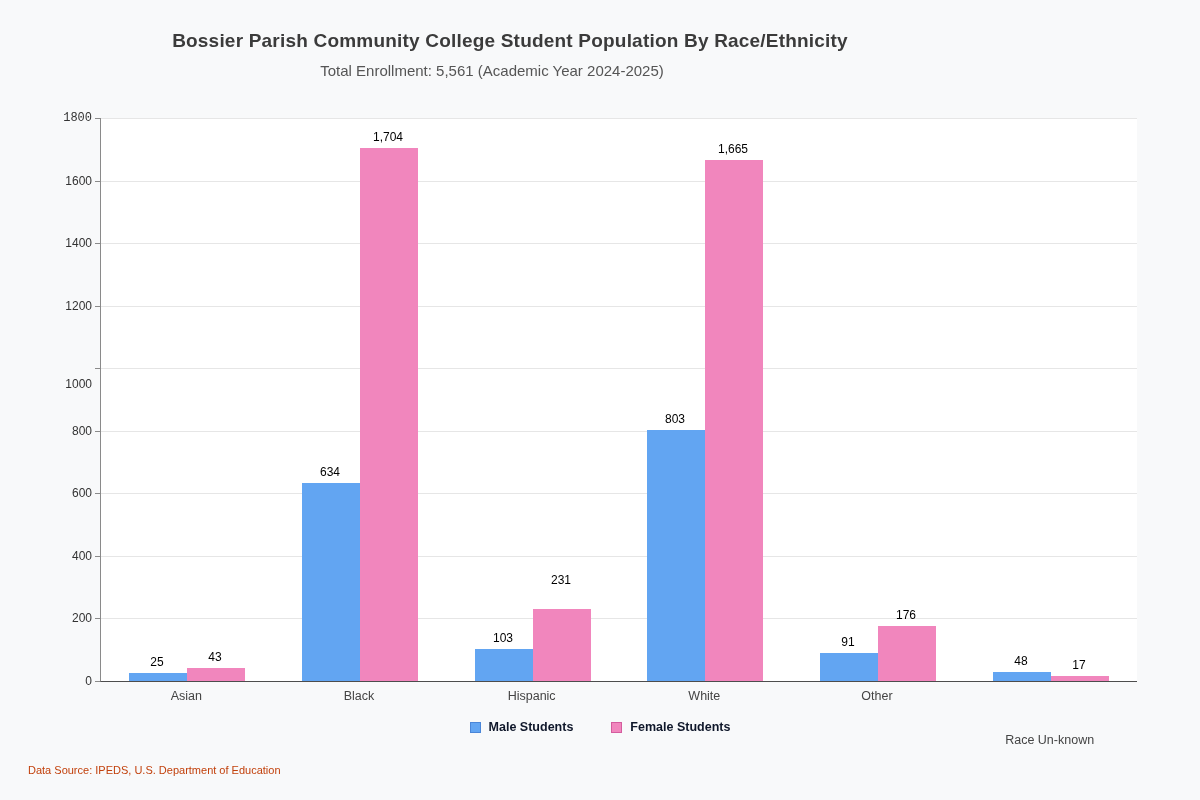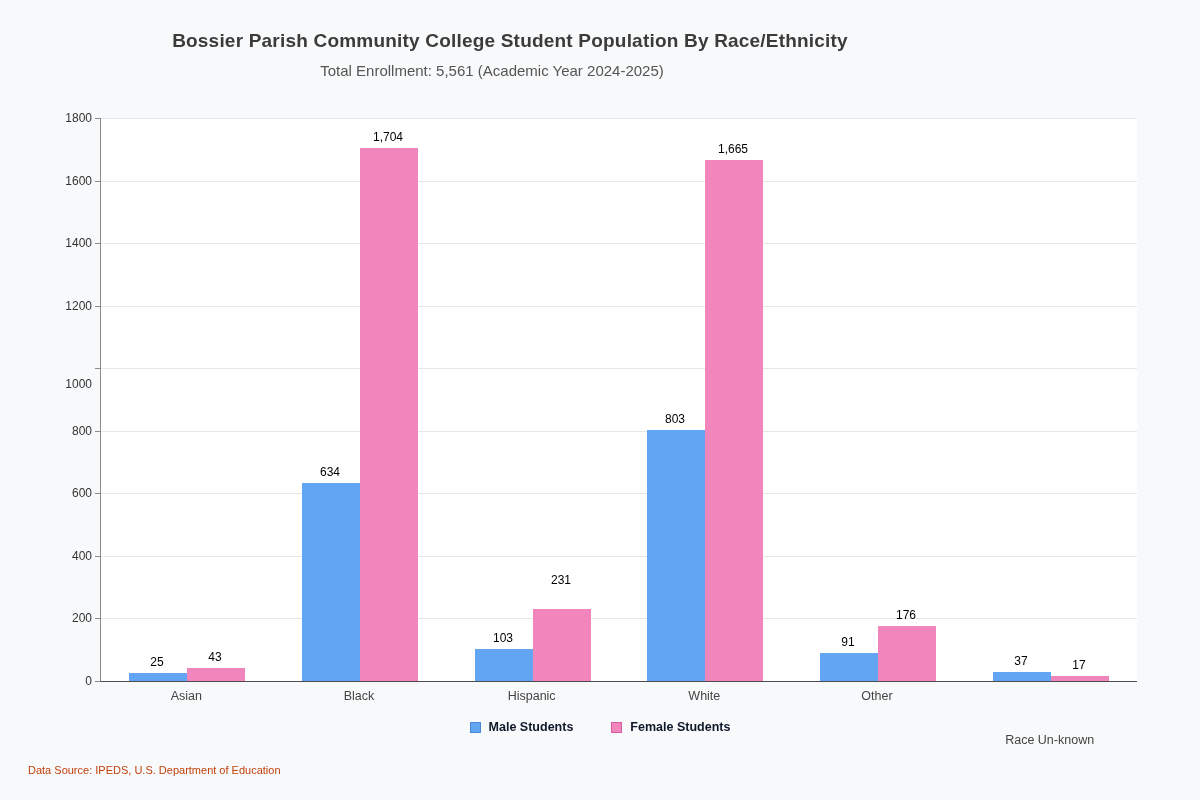--- a/index.html
+++ b/index.html
@@ -88,21 +88,21 @@
       <div class="ytick-label" style="left: 4px; top: 424.778px;">800</div>
       <div class="ytick-mark" style="left: 95px; top: 430.778px;"></div>
       <div class="ytick-label" style="left: 4px; top: 378px;">1000</div>
       <div class="ytick-mark" style="left: 95px; top: 368.222px;"></div>
       <div class="ytick-label" style="left: 4px; top: 299.667px;">1200</div>
       <div class="ytick-mark" style="left: 95px; top: 305.667px;"></div>
       <div class="ytick-label" style="left: 4px; top: 237.111px;">1400</div>
       <div class="ytick-mark" style="left: 95px; top: 243.111px;"></div>
       <div class="ytick-label" style="left: 4px; top: 174.556px;">1600</div>
       <div class="ytick-mark" style="left: 95px; top: 180.556px;"></div>
-      <div class="ytick-label" style="left: 4px; top: 112px;">1800</div>
+      <div class="ytick-label" style="left: 4px; top: 112px; font-family: Liberation Mono, monospace;">1800</div>
       <div class="ytick-mark" style="left: 95px; top: 118px;"></div>
     </div>
   <div id="plot">
       <div class="gridline" style="top: 500.444px; background: rgb(230, 230, 230);"></div>
       <div class="gridline" style="top: 437.889px; background: rgb(230, 230, 230);"></div>
       <div class="gridline" style="top: 375.333px; background: rgb(230, 230, 230);"></div>
       <div class="gridline" style="top: 312.778px; background: rgb(230, 230, 230);"></div>
       <div class="gridline" style="top: 250.222px; background: rgb(230, 230, 230);"></div>
       <div class="gridline" style="top: 187.667px; background: rgb(230, 230, 230);"></div>
       <div class="gridline" style="top: 125.111px; background: rgb(230, 230, 230);"></div>
@@ -147,15 +147,15 @@
 <div class="bar-value" style="left: 112px; top: 655px;">25</div>
     <div class="bar-value" style="left: 170px; top: 650px;">43</div>
     <div class="bar-value" style="left: 285px; top: 465px;">634</div>
     <div class="bar-value" style="left: 343px; top: 130px;">1,704</div>
     <div class="bar-value" style="left: 458px; top: 631px;">103</div>
     <div class="bar-value" style="left: 516px; top: 573px;">231</div>
     <div class="bar-value" style="left: 630px; top: 412px;">803</div>
     <div class="bar-value" style="left: 688px; top: 142px;">1,665</div>
     <div class="bar-value" style="left: 803px; top: 635px;">91</div>
     <div class="bar-value" style="left: 861px; top: 608px;">176</div>
-    <div class="bar-value" style="left: 976px; top: 654px;">37</div>
+    <div class="bar-value" style="left: 976px; top: 654px;">48</div>
     <div class="bar-value" style="left: 1034px; top: 658px;">17</div>
   </div>
 
 </body></html>

